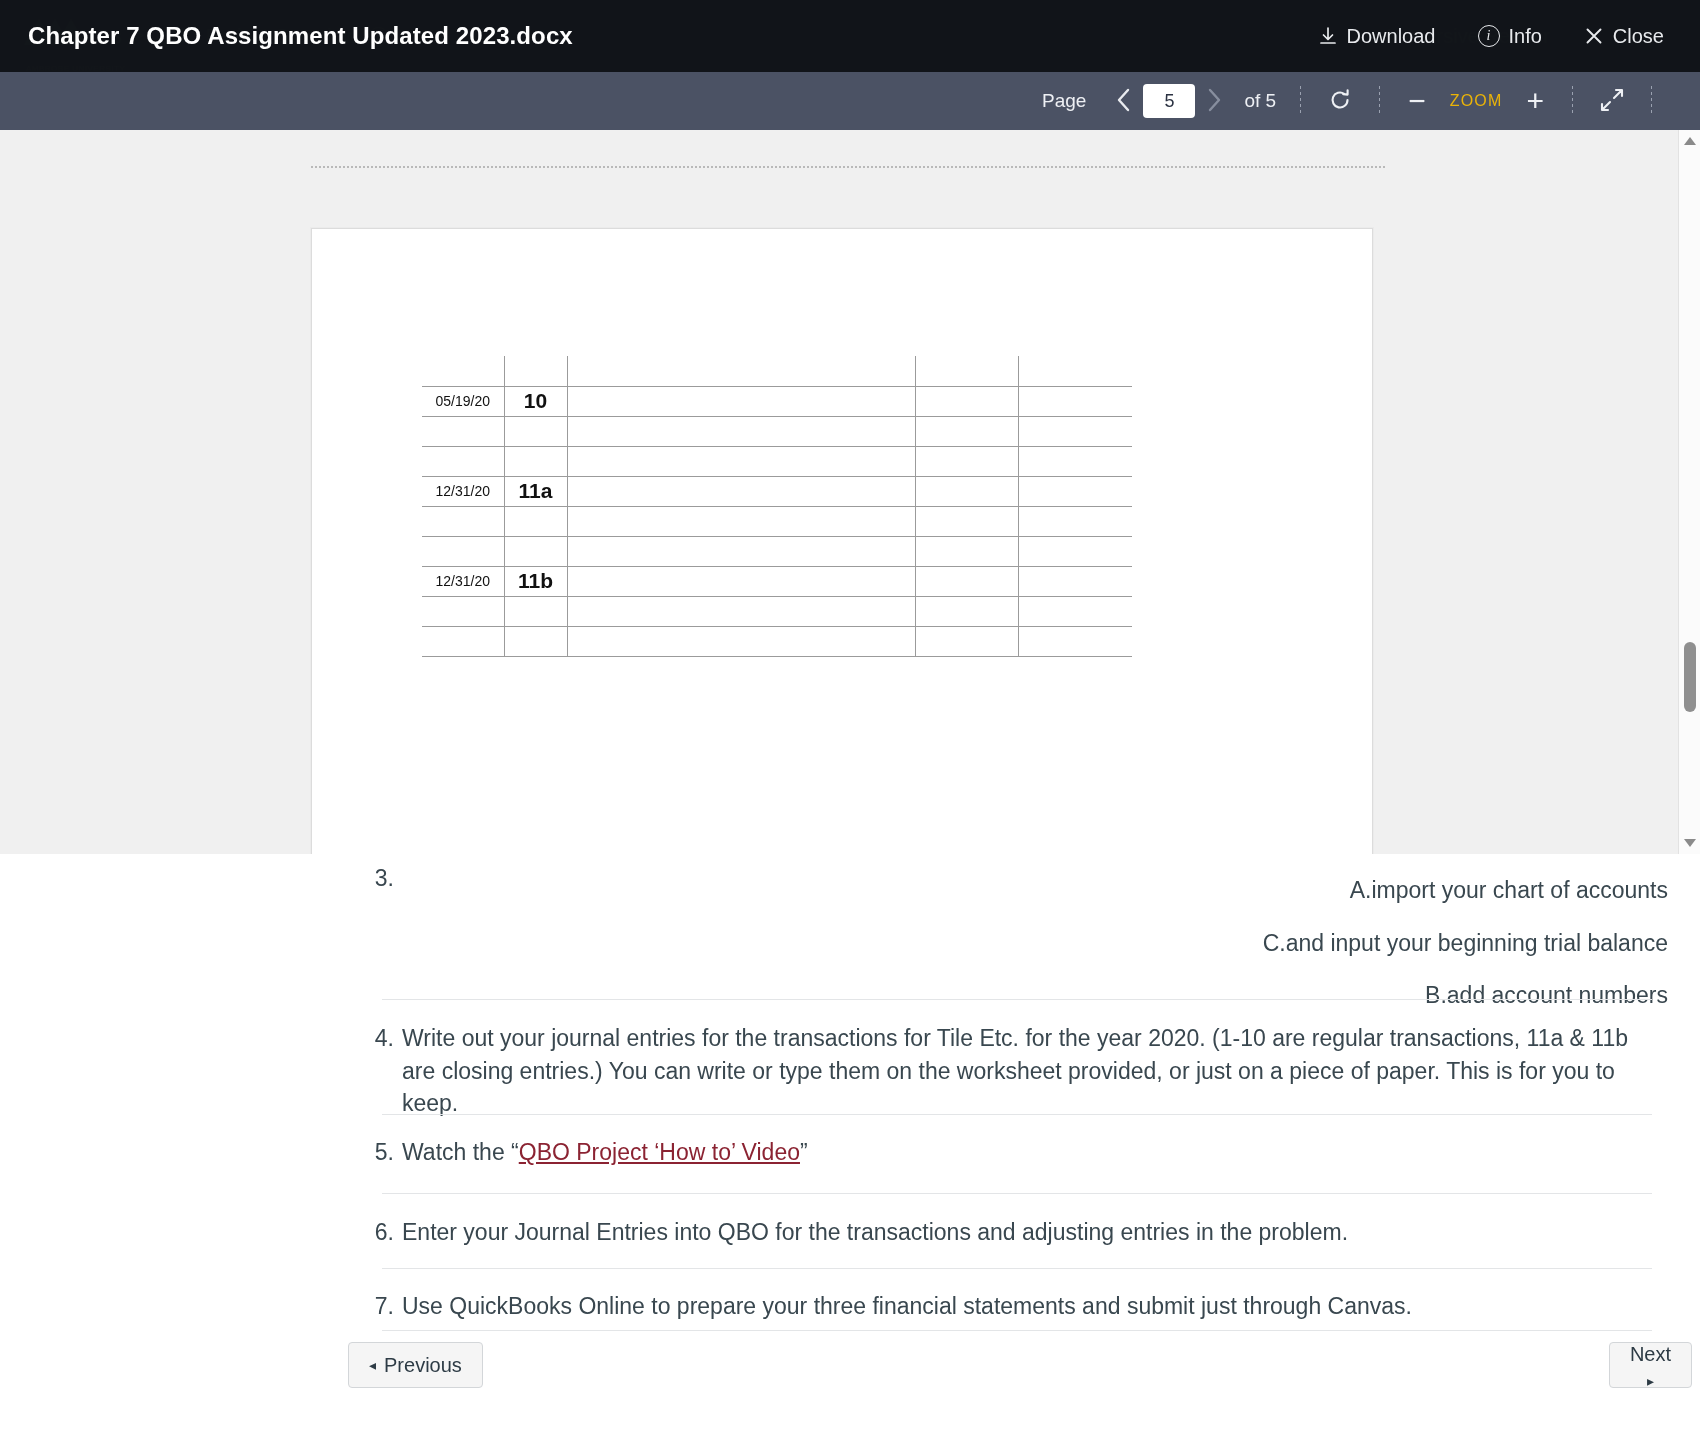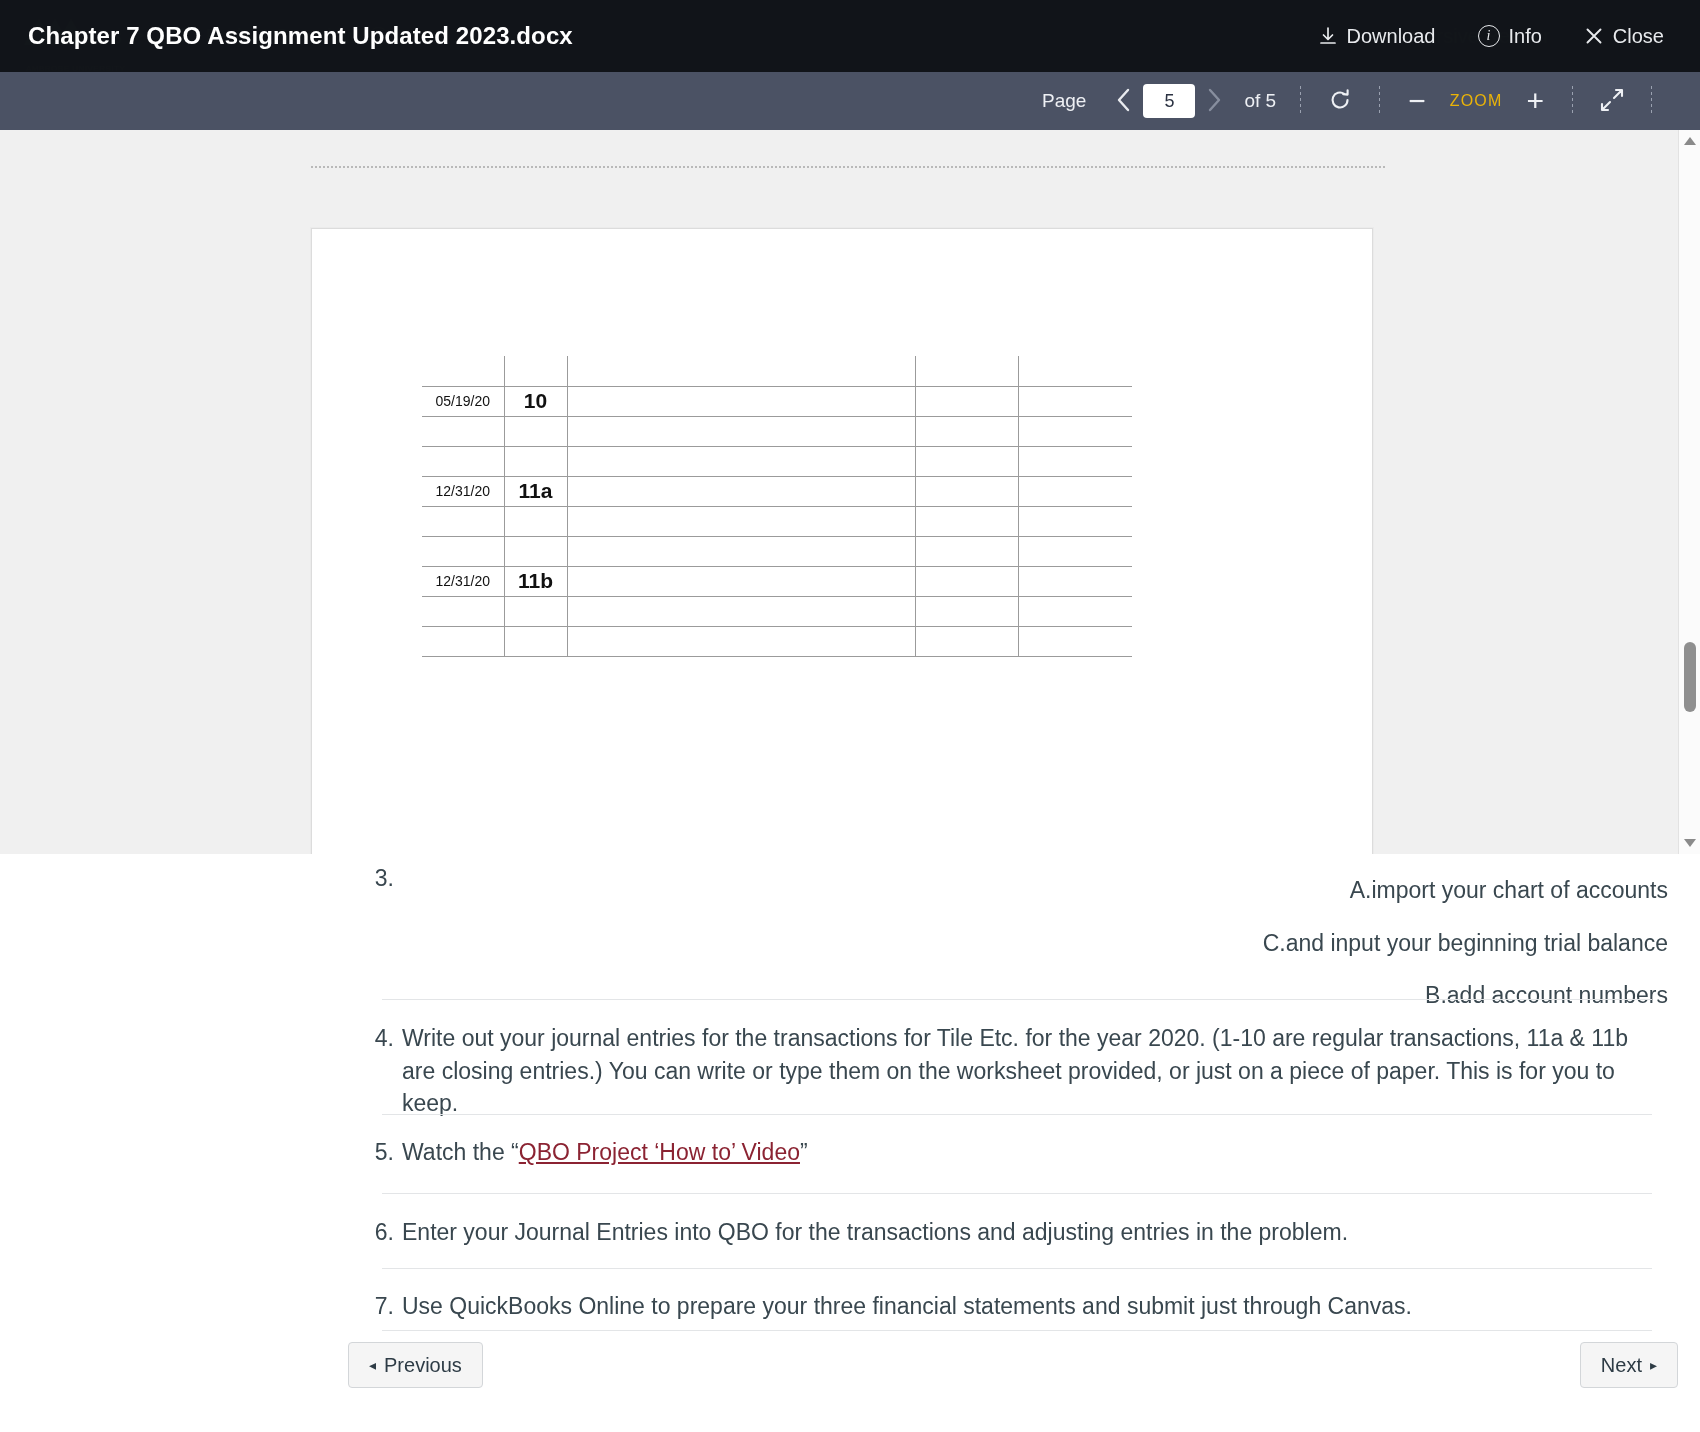--- a/index.html
+++ b/index.html
@@ -188,21 +188,21 @@
 
   
   .navbtn {
     position:absolute; height:46px; background:#f5f5f5;
     border:1px solid #d3d6d9; border-radius:4px;
     color:#2d3b45; font-size:20px; cursor:pointer;
     display:flex; align-items:center; justify-content:center; gap:8px;
     padding:0 20px; font-family:"Liberation Sans", sans-serif;
   }
   .navbtn.prev { left:348px; top:1342px; }
-  .navbtn.next { right:22px; top:1342px; }
+  .navbtn.next { right:8px; top:1342px;flex-direction:column; }
   .tri-s { font-size:14px; line-height:1; }
 </style>
 </head>
 <body>
 
 <div id="root">
 
   <div class="content">
 
     <div class="item" style="top:862px;">

